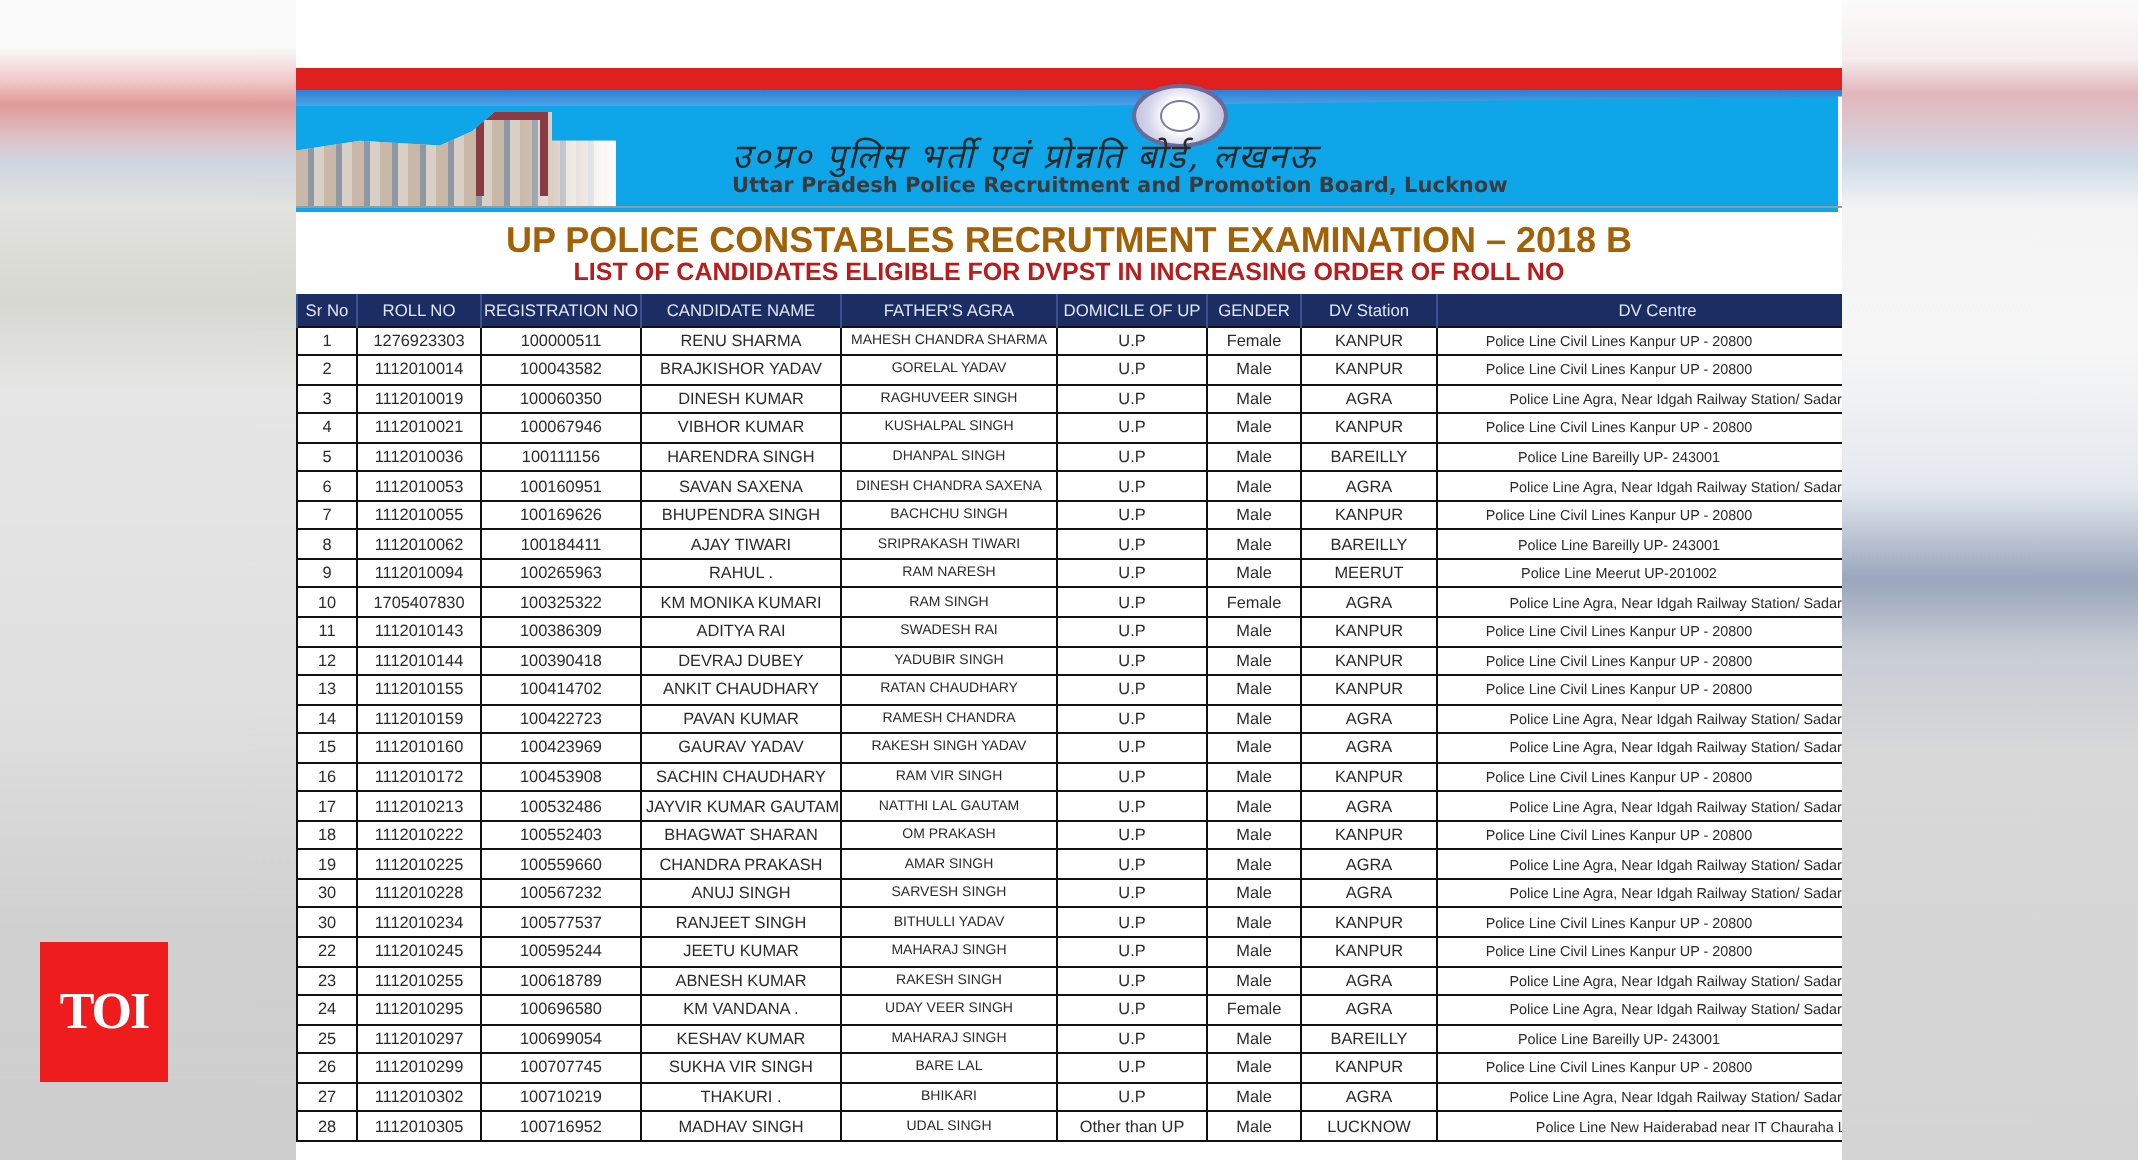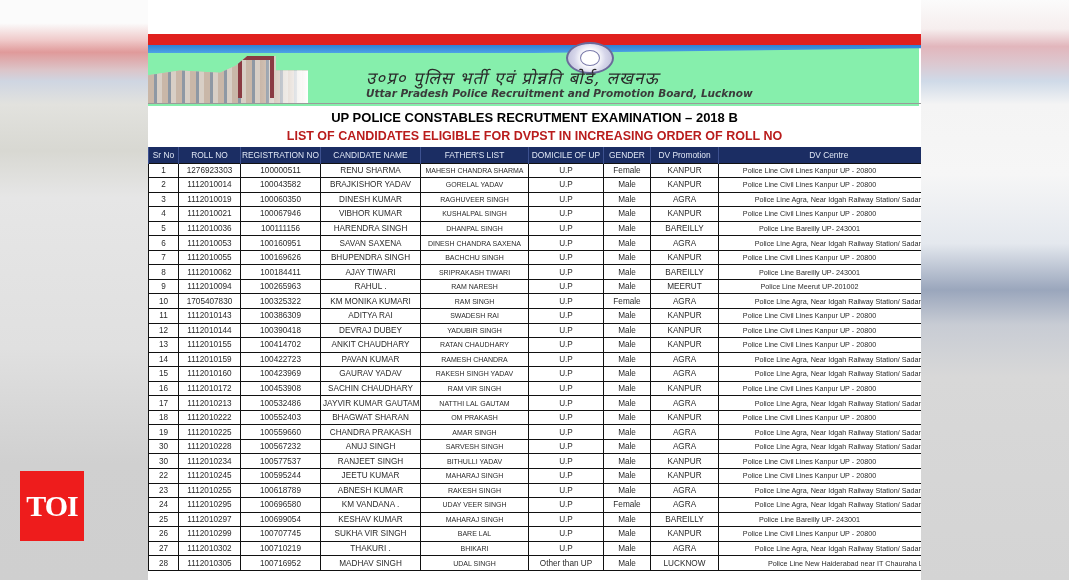--- a/index.html
+++ b/index.html
@@ -16,21 +16,21 @@
   .side-blur-right {
     position: absolute; left: 921px; top: 0; width: 148px; height: 580px;
     background: linear-gradient(180deg, #fbfbfb 0%, #f6eeee 5%, #e2b6bc 8%, #dcc8d0 11%, #cfdae8 14%, #f4f4f4 18%, #f6f6f6 30%, #e4e8ee 42%, #9aa6bc 50%, #c8ccd4 56%, #d8d8d8 65%, #d4d4d4 100%);
   }
   .page {
     position: absolute; left: 148px; top: 0; width: 773px; height: 580px;
     background: #ffffff;
   }
   .banner {
     position: absolute; left: 0; top: 34px; width: 771px; height: 72px;
-    background: #86efac;
+    background: #0ea5e9;
   }
   .banner .red-bar {
     position: absolute; left: 0; top: 0; width: 773px; height: 12px;
     background: #e0201e;
   }
   .banner .blue-bar {
     position: absolute; left: 0; top: 11px; width: 773px; height: 8px;
     background: linear-gradient(180deg, #2d7fd4, #4ea3e6);
     clip-path: polygon(0 0, 100% 0, 100% 40%, 50% 100%, 0 100%);
   }
@@ -57,28 +57,28 @@
     border: 1px solid #7a7aaa;
   }
   .hindi-title {
     position: absolute; left: 218px; top: 32px; width: 500px; height: 20px;
     font-family: "DejaVu Serif", serif; font-style: italic; font-size: 17px;
     color: #2a2a2a; letter-spacing: 1px; white-space: nowrap;
   }
   .eng-title {
     position: absolute; left: 218px; top: 53px; width: 540px; height: 14px;
     font-family: "DejaVu Sans", sans-serif; font-weight: bold; font-size: 10.5px;
-    color: #3a3a3a; white-space: nowrap; font-style: italic;
+    color: #3a3a3a; white-space: nowrap;
   }
   .banner-rule {
     position: absolute; left: 0; top: 69px; width: 773px; height: 1px; background: #9a9a9a;
   }
   .exam-title {
     position: absolute; left: 0; top: 110px; width: 773px; text-align: center;
-    font-size: 13px; font-weight: bold; color: #000000;
+    font-size: 18px; font-weight: bold; color: #a16207;
   }
   .list-title {
     position: absolute; left: 0; top: 129px; width: 773px; text-align: center;
     font-size: 12.5px; font-weight: bold; color: #b91c1c;
   }
   table.candidates {
     position: absolute; left: 0; top: 147px;
     border-collapse: collapse; table-layout: fixed; width: 790px;
   }
   table.candidates th {
@@ -93,21 +93,21 @@
   }
   table.candidates td.small { font-size: 7px; }
   table.candidates td.centre { font-size: 7.2px; text-align: right; padding-right: 0; }
   table.candidates td.centre.short { text-align: center; padding-right: 40px; }
   .page-clip {
     position: absolute; left: 0; top: 0; width: 773px; height: 580px; overflow: hidden;
   }
   .toi-logo {
     position: absolute; left: 20px; top: 471px; width: 64px; height: 70px;
     background: #ee1c1c; color: #ffffff;
-    font-family: "Liberation Serif", serif; font-weight: bold; font-size: 30px;
+    font-family: "Liberation Serif", serif; font-weight: bold; font-size: 26px;
     display: flex; align-items: center; justify-content: center; letter-spacing: -1px;
   }
 </style>
 </head>
 <body>
 
 <div class="side-blur-left"></div>
 <div class="side-blur-right"></div>
 
 <div class="page">
@@ -140,24 +140,24 @@
           <col style="width:47px">
           <col style="width:68px">
           <col style="width:220px">
       </colgroup>
       <thead>
         <tr>
           <th>Sr No</th>
           <th>ROLL NO</th>
           <th>REGISTRATION NO</th>
           <th>CANDIDATE NAME</th>
-          <th>FATHER'S LIST</th>
+          <th>FATHER'S AGRA</th>
           <th>DOMICILE OF UP</th>
           <th>GENDER</th>
-          <th>DV Promotion</th>
+          <th>DV Station</th>
           <th>DV Centre</th>
         </tr>
       </thead>
       <tbody id="rows">
           <tr>
             <td>1</td>
             <td>1276923303</td>
             <td>100000511</td>
             <td>RENU SHARMA</td>
             <td class="small">MAHESH CHANDRA SHARMA</td>

